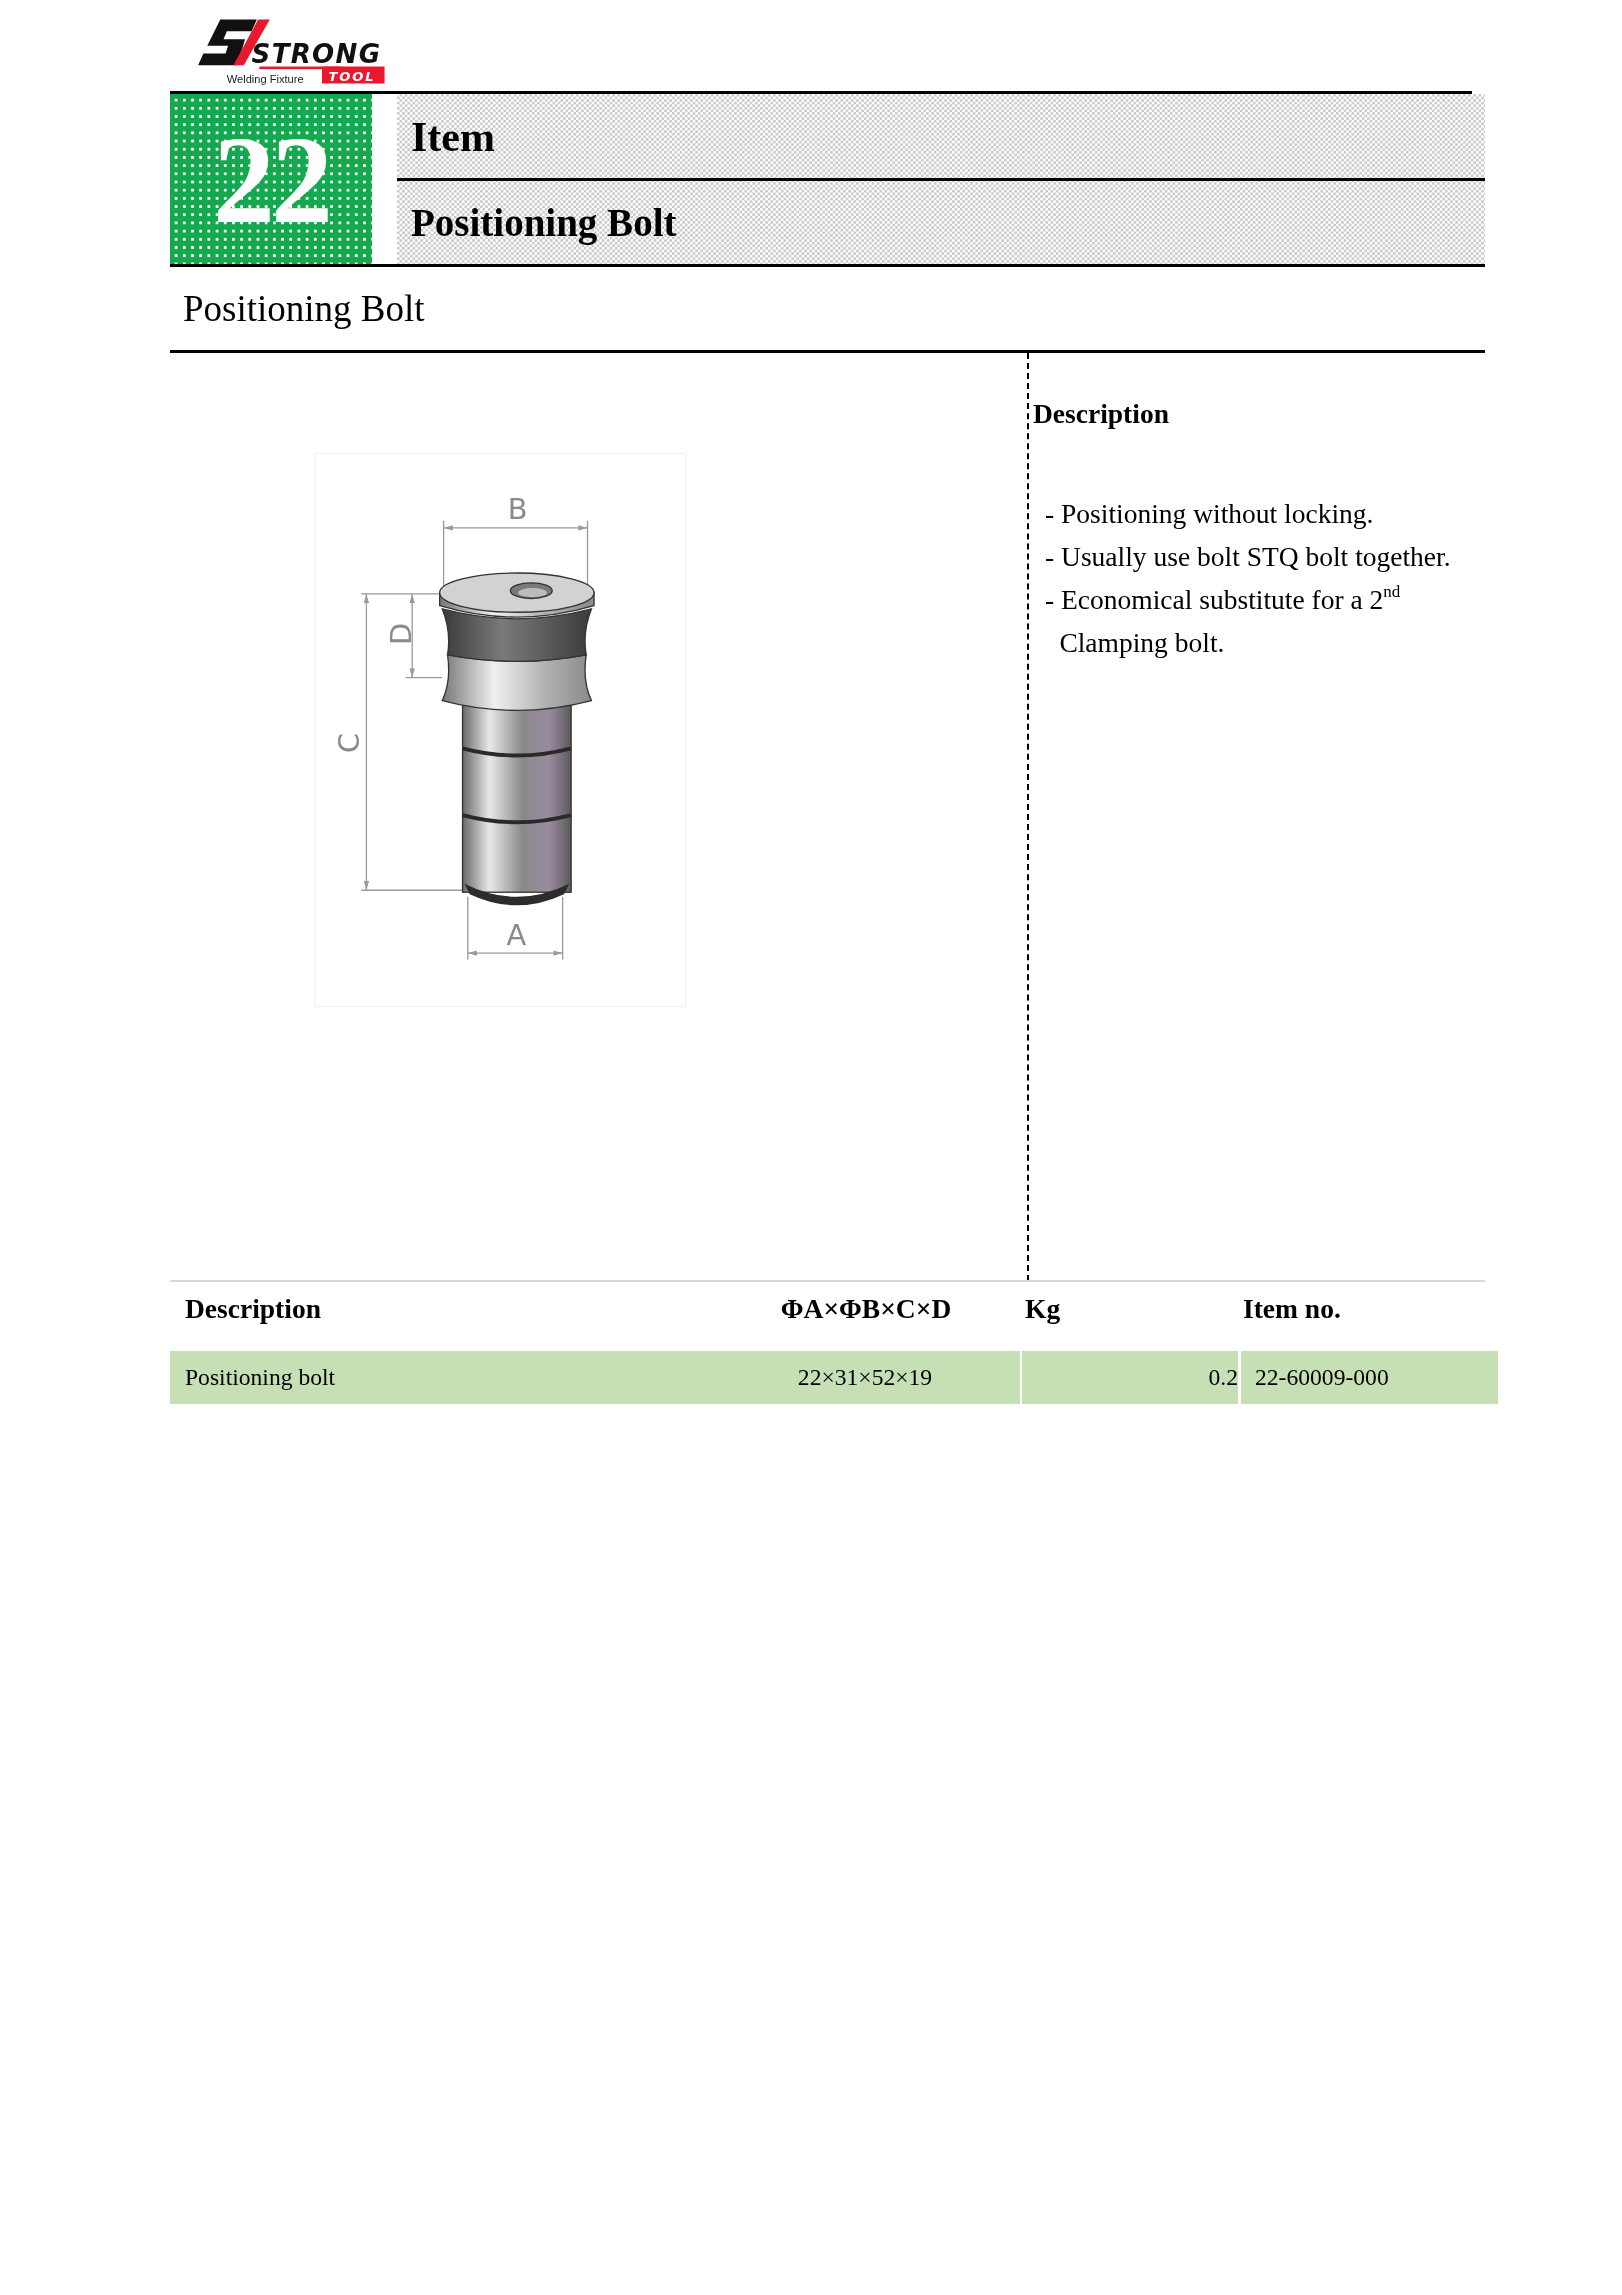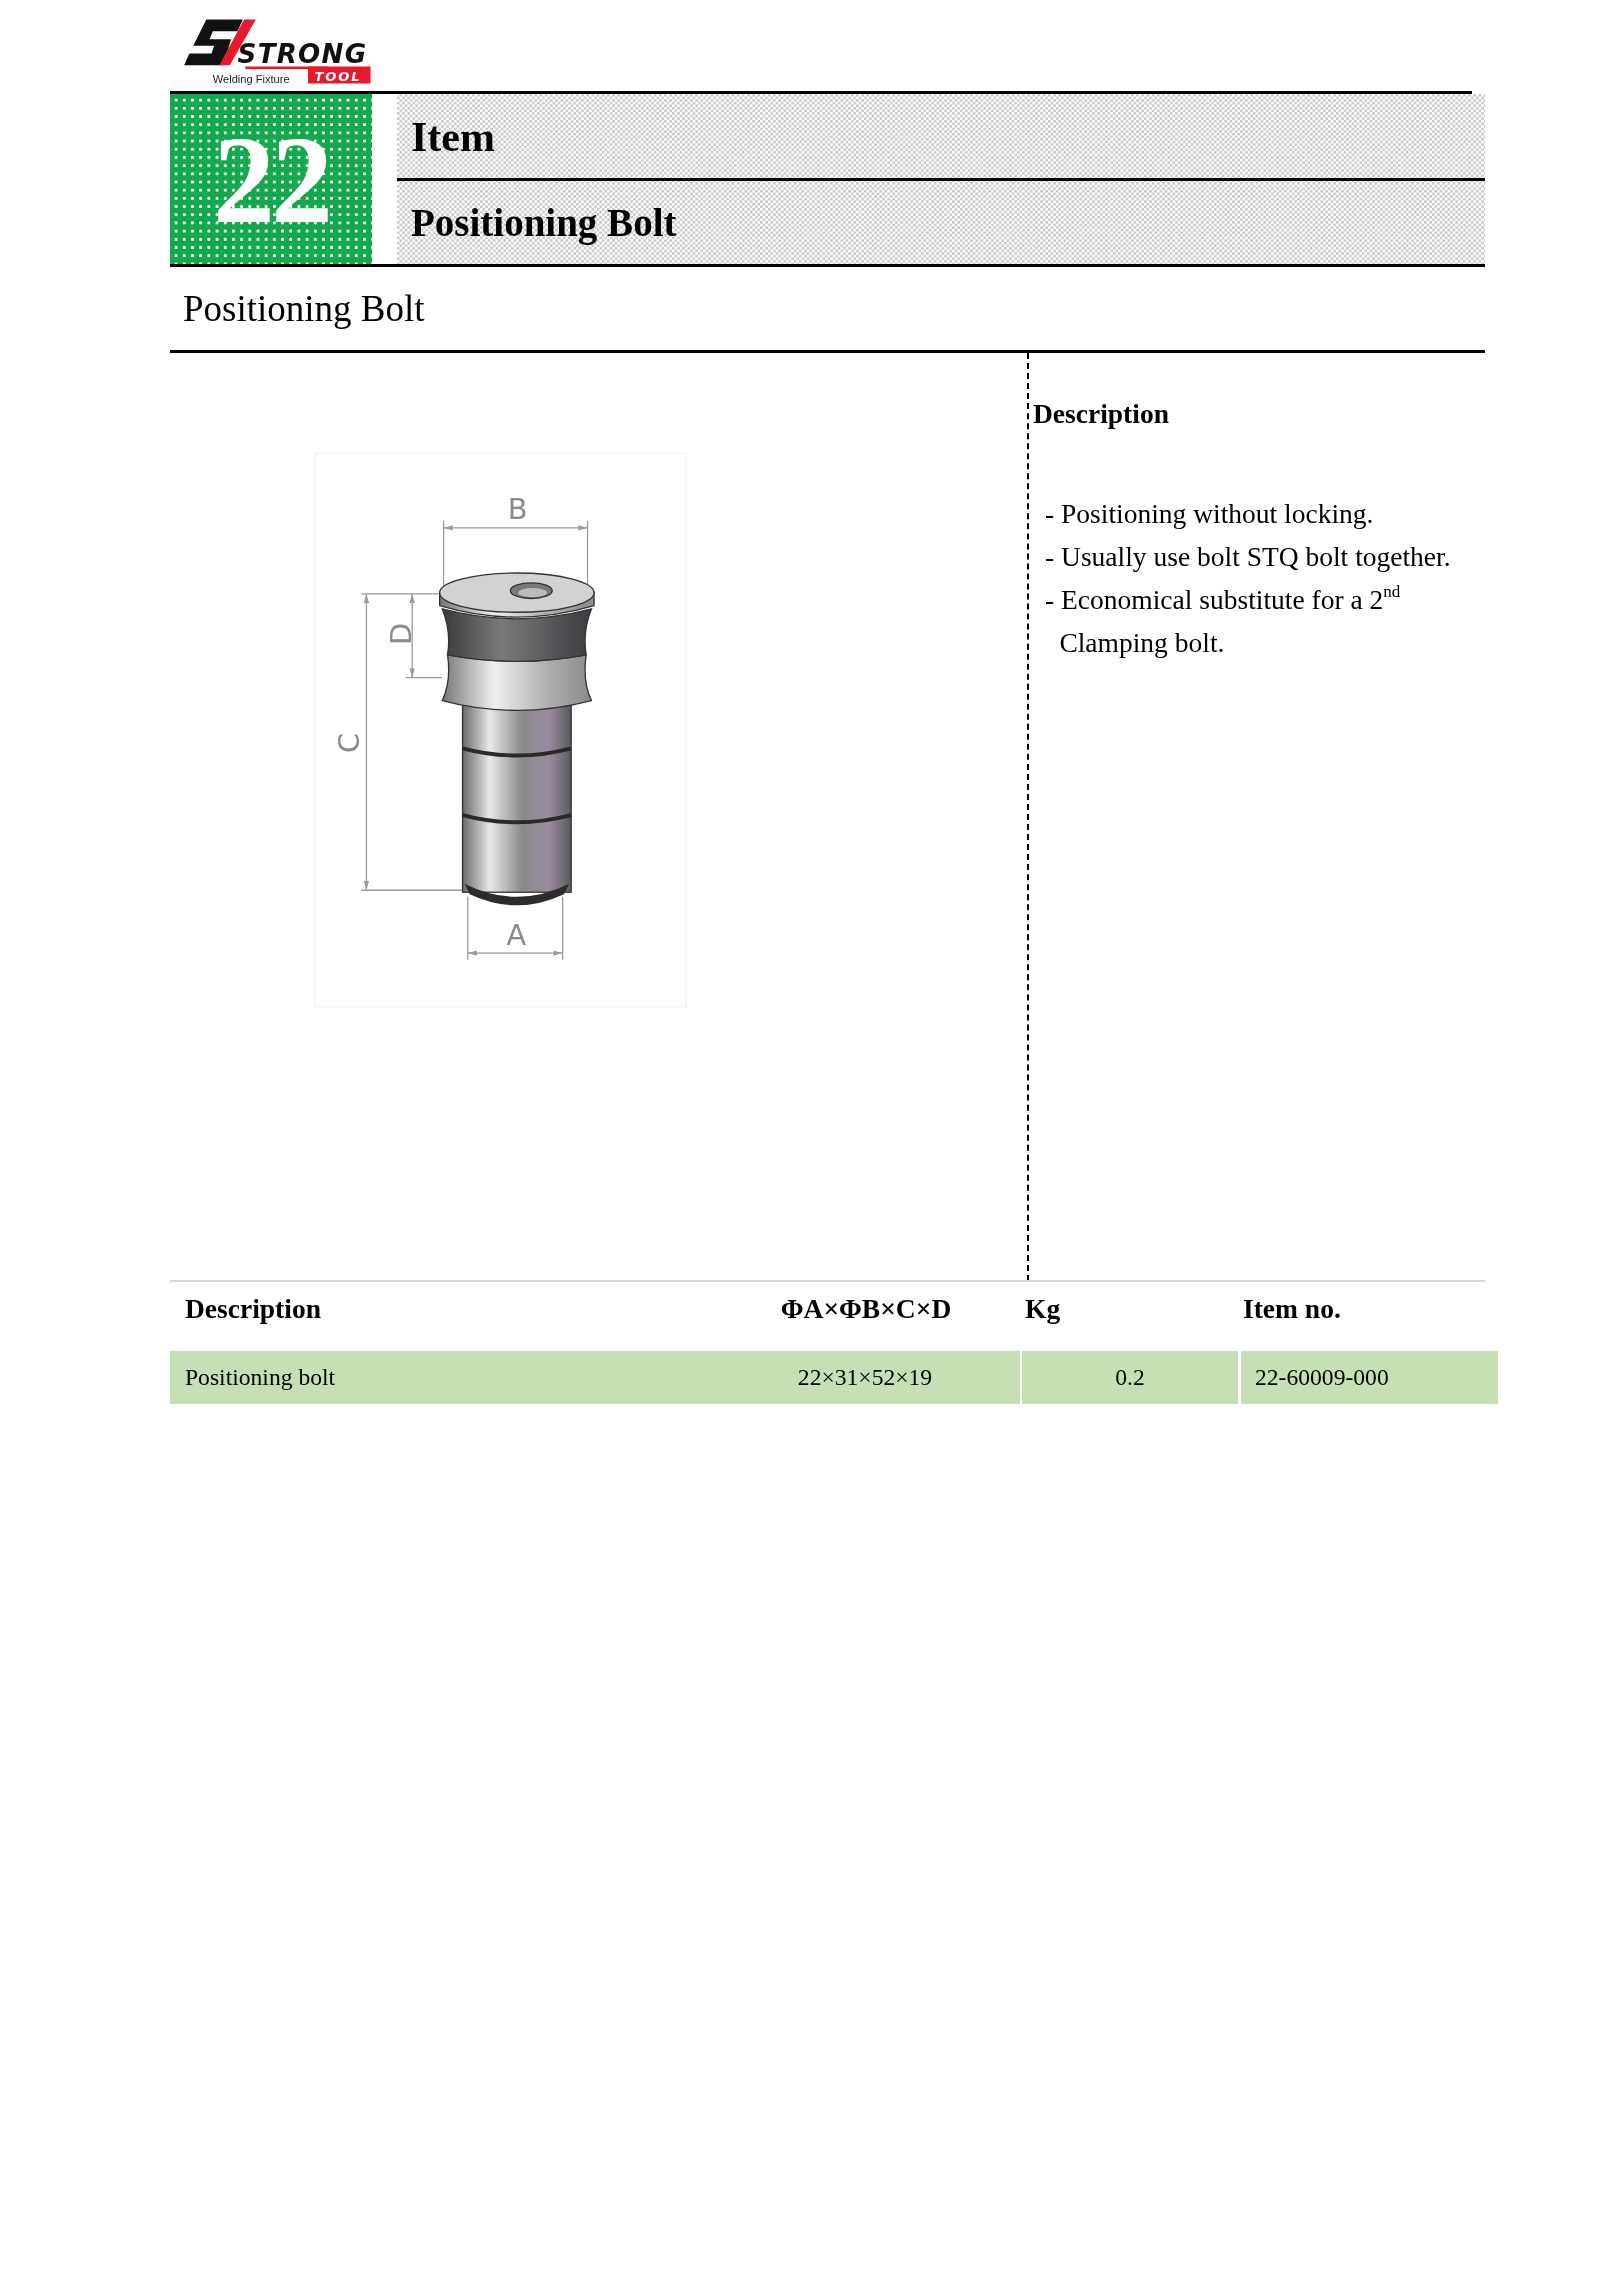--- a/index.html
+++ b/index.html
@@ -1,21 +1,21 @@
 <!DOCTYPE html>
 <html style="font-size:10.5px"><head>
 <meta charset="utf-8">
 <style>
   html, body { margin: 0; padding: 0; background: #ffffff; }
   body { width: 1623px; height: 2295px; position: relative; overflow: hidden;
          font-family: "Liberation Serif", "DejaVu Serif", serif; color: #000; }
   .abs { position: absolute; }
 
   
-  .logo { left: 180px; top: 17px; width: 196px; height: 73px; }
+  .logo { left: 194px; top: 17px; width: 196px; height: 73px; }
 
   
   .hdr-topline { left: 170px; top: 91px; width: 1302px; height: 2.6px; background: #000; }
   .hdr-green { left: 170px; top: 94px; width: 202px; height: 171px; background-color: #14a84f;
     background-image: radial-gradient(circle, #ffffff 1.3px, transparent 1.7px);
     background-size: 8.2px 8.2px; background-position: 2px 2px; }
   .hdr-num { position: absolute; left: 0; right: 0; top: 27.5px; text-align: center;
     font-family: "Liberation Serif", serif; font-weight: bold; font-size: 124px; line-height: 118px;
     color: #fff; letter-spacing: -3.9px; }
   .hdr-check { left: 397px; top: 94px; width: 1088px; height: 171px;
@@ -170,16 +170,16 @@
 
 <div class="abs tbl-line"></div>
 <div>
   <div class="abs th" style="left:185px;">Description</div>
   <div class="abs th" style="left:710px;width:312px;text-align:center;">ΦA×ΦB×C×D</div>
   <div class="abs th" style="left:1025px;width:215px;text-align:left;">Kg</div>
   <div class="abs th" style="left:1243px;">Item no.</div>
 
   <div class="abs td" style="left:170px;width:538px;padding-left:15px;">Positioning bolt</div>
   <div class="abs td" style="left:710px;width:310px;text-align:center;">22×31×52×19</div>
-  <div class="abs td" style="left:1022px;width:216px;text-align:center;">0.2</div>
+  <div class="abs td" style="left:1022px;width:216px;text-align:right;">0.2</div>
   <div class="abs td" style="left:1241px;width:243px;padding-left:14px;">22-60009-000</div>
 </div>
 
 
 </body></html>

